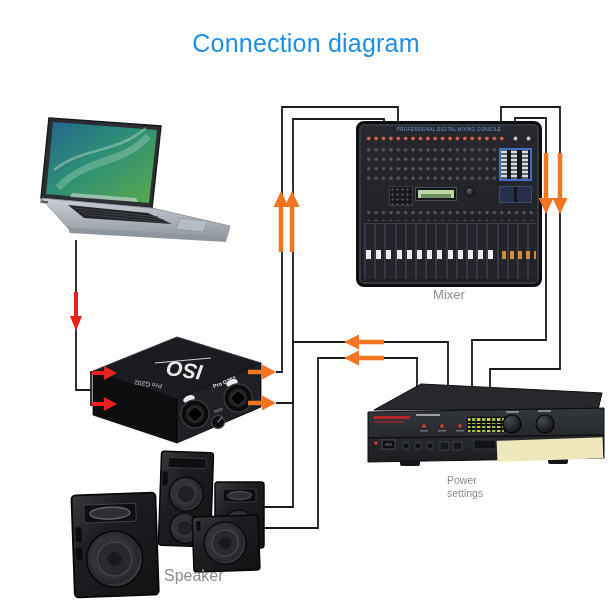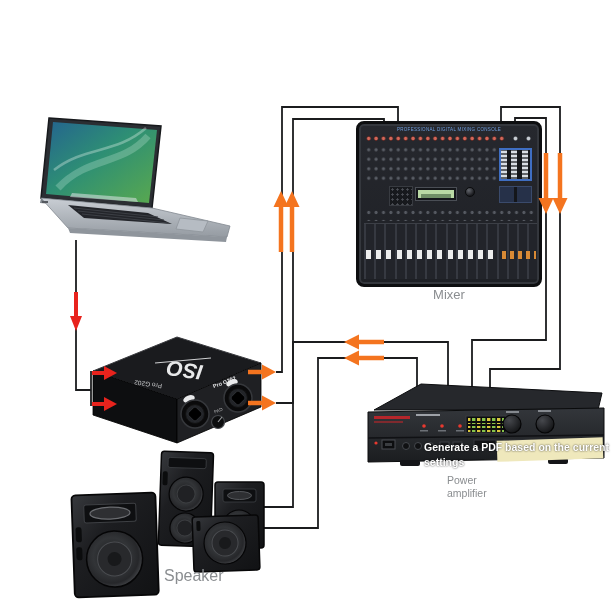--- a/index.html
+++ b/index.html
@@ -61,20 +61,21 @@
     transform:rotate(-2deg);z-index:4;}
   .ov-text{position:absolute;left:424px;top:440px;width:185px;z-index:5;color:#ffffff;
     font-size:10.5px;font-weight:bold;line-height:15px;white-space:pre-line;
     text-shadow:0 0 2px rgba(0,0,0,.8);}
 </style>
 </head>
 <body>
 
 <div class="canvas">
 
+  <div class="page-title">Connection diagram</div>
 
   <svg class="layer z1" viewBox="0 0 612 612" fill="none" stroke="#1b1c1e" stroke-width="1.8">
     <polyline points="76,240 76,390 91,390"></polyline>
     <line x1="91" y1="371" x2="91" y2="406"></line>
     <polyline points="276,372 282,372 282,107 398,107 398,130"></polyline>
     <polyline points="276,403 293,403 293,119 384,119 384,130"></polyline>
     <polyline points="501,130 501,107 560,107 560,369 490,369 490,392"></polyline>
     <polyline points="515,130 515,118 546,118 546,340 472,340 472,390"></polyline>
     <polyline points="448,390 448,342 293,342 293,507 260,507"></polyline>
     <polyline points="417,388 417,358 318,358 318,528 260,528"></polyline>
@@ -224,24 +225,22 @@
         <rect x="87" y="62" width="9" height="8" fill="#17181b" stroke="#3c3f44" stroke-width="1"></rect>
         <rect x="108" y="60" width="22" height="9" fill="#121316" stroke="#34373c" stroke-width="1"></rect>
         <rect x="138" y="60" width="28" height="9" fill="#121316" stroke="#34373c" stroke-width="1"></rect>
         <rect x="172" y="60" width="28" height="9" fill="#121316" stroke="#34373c" stroke-width="1"></rect>
         <circle cx="214" cy="65" r="3" fill="#1c1d20" stroke="#55585d" stroke-width="1"></circle>
         <circle cx="227" cy="65" r="3" fill="#1c1d20" stroke="#55585d" stroke-width="1"></circle>
       </g>
     </svg>
   </div>
   <div class="hl"></div>
-  <div class="ov-text">Generate a PDF based on the current
+  <div class="lbl lbl-amp">Power
 settings</div>
-  <div class="lbl lbl-amp">Power
-amplifier</div>
 
   <div class="dev" style="left:55px;top:442px;width:250px;height:158px;">
     <svg width="250" height="158" viewBox="0 0 250 158">
       <defs>
         <linearGradient id="cab" x1="0" y1="0" x2="1" y2="1">
           <stop offset="0" stop-color="#37393d"></stop>
             <stop offset=".35" stop-color="#1d1e21"></stop>
           <stop offset="1" stop-color="#111214"></stop>
         </linearGradient>
         <radialGradient id="cone" cx=".45" cy=".45" r=".6">

